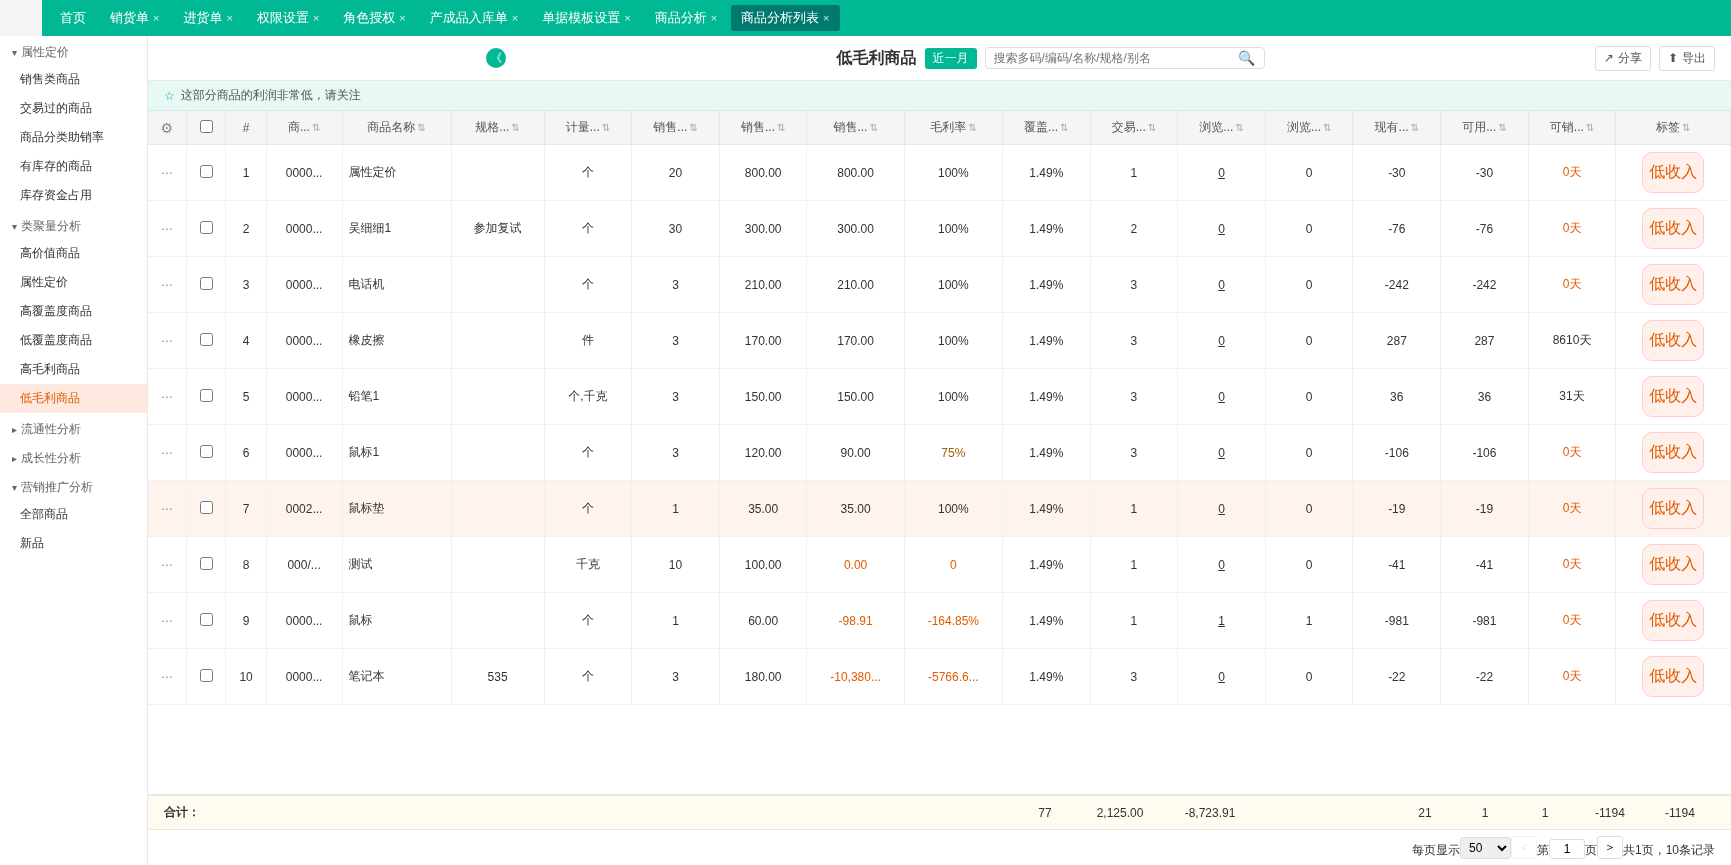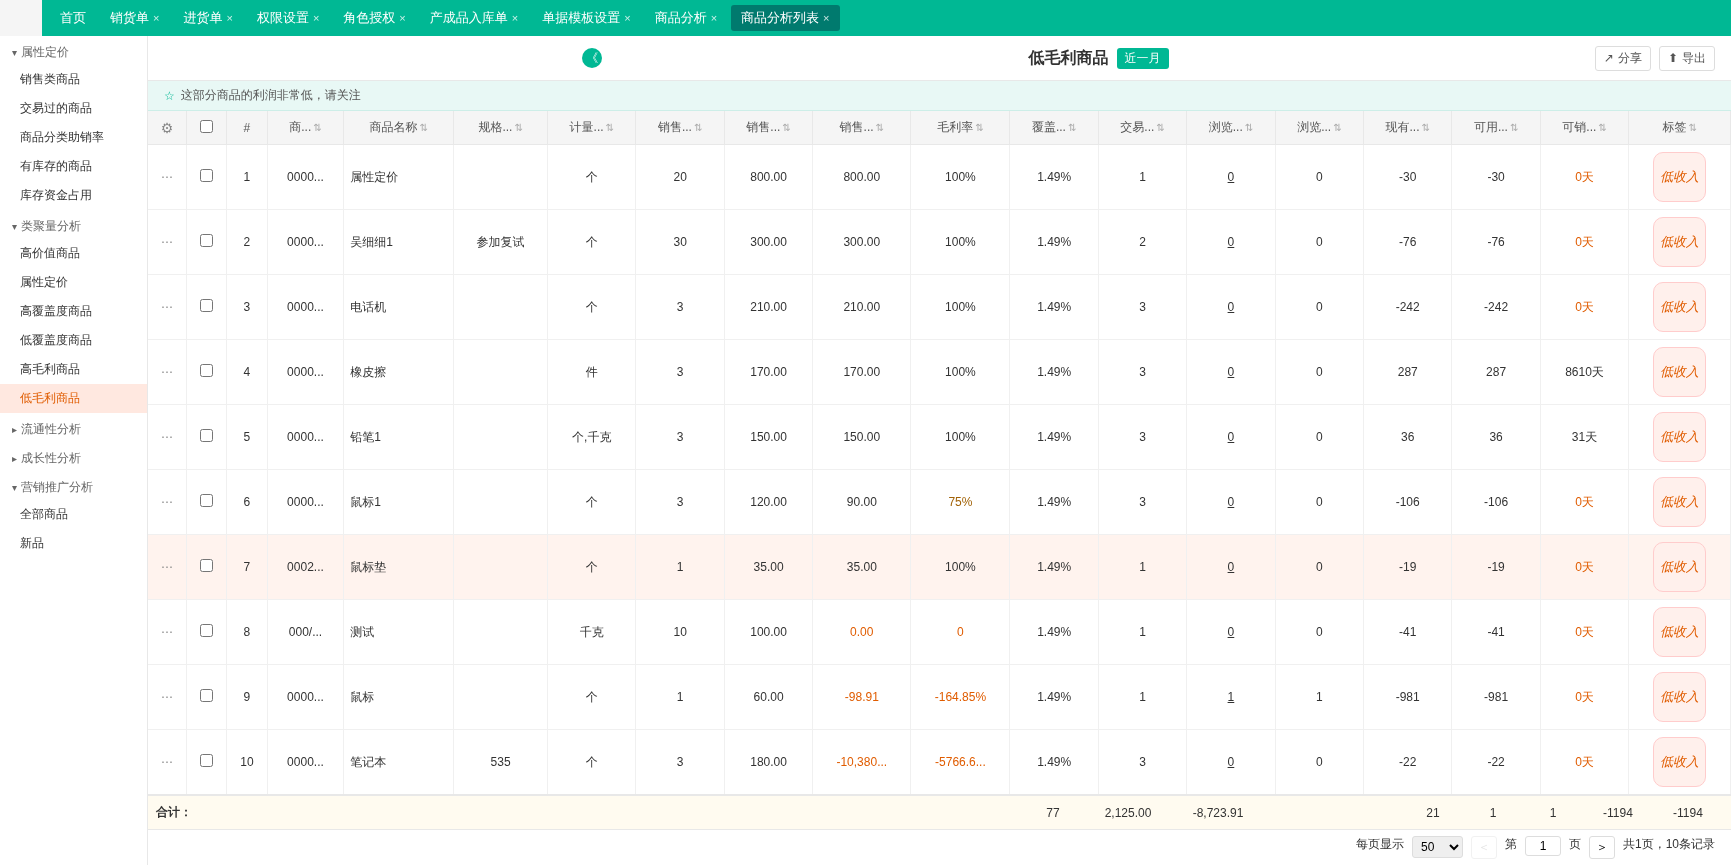--- a/index.html
+++ b/index.html
@@ -156,50 +156,48 @@
     tbody tr.highlighted { background: #fff3ee; }
     tbody td {
       padding: 7px 6px;
       text-align: center;
       border-right: 1px solid #f0f0f0;
       color: #333;
     }
     tbody td.text-left { text-align: left; }
     .tag-badge {
       display: inline-block;
-      padding: 15px 6px;
+      padding: 9px 6px;
       border-radius: 10px;
-      font-size: 13px;
-      font-style: italic;
+      font-size: 16px;
     }
     .tag-low-income { background: #fff0ec; color: #e05c00; border: 1px solid #fcc; }
     .underline-link { text-decoration: underline; cursor: pointer; color: #333; }
 
     
     .footer-total {
       background: #fffbf0;
       border-top: 2px solid #e8e8e8;
-      padding: 8px 8px;
+      padding: 8px 16px;
       display: flex;
       align-items: center;
       font-size: 12px;
       color: #333;
       flex-shrink: 0;
     }
     .footer-total .total-label { font-weight: bold; margin-right: 16px; }
 
     
     .pagination {
       background: #fff;
       border-top: 1px solid #e8e8e8;
       padding: 6px 16px;
       display: flex;
-      align-items: flex-start;
+      align-items: flex-end;
       justify-content: flex-end;
-      gap: 8px;
       font-size: 12px;
       flex-shrink: 0;
     }
     .pagination select {
       border: 1px solid #ddd;
       border-radius: 3px;
       padding: 2px 4px;
       font-size: 12px;
     }
     .pagination .pg-btn {
@@ -307,20 +305,24 @@
     <div class="sidebar-item">全部商品</div>
     <div class="sidebar-item">新品</div>
   </aside>
 
   <div class="content-area">
 
     <div class="content-header">
       <div class="collapse-btn">《</div>
       <span class="page-title">低毛利商品</span>
       <button class="filter-btn">近一月</button>
+      <div class="search-box">
+        <input type="text" placeholder="搜索多码/编码/名称/规格/别名" style="">
+        <span class="search-icon">🔍</span>
+      </div>
       <div class="header-actions">
         <button class="action-btn">
           <span>↗</span>
           <span>分享</span>
         </button>
         <button class="action-btn">
           <span>⬆</span>
           <span>导出</span>
         </button>
       </div>

